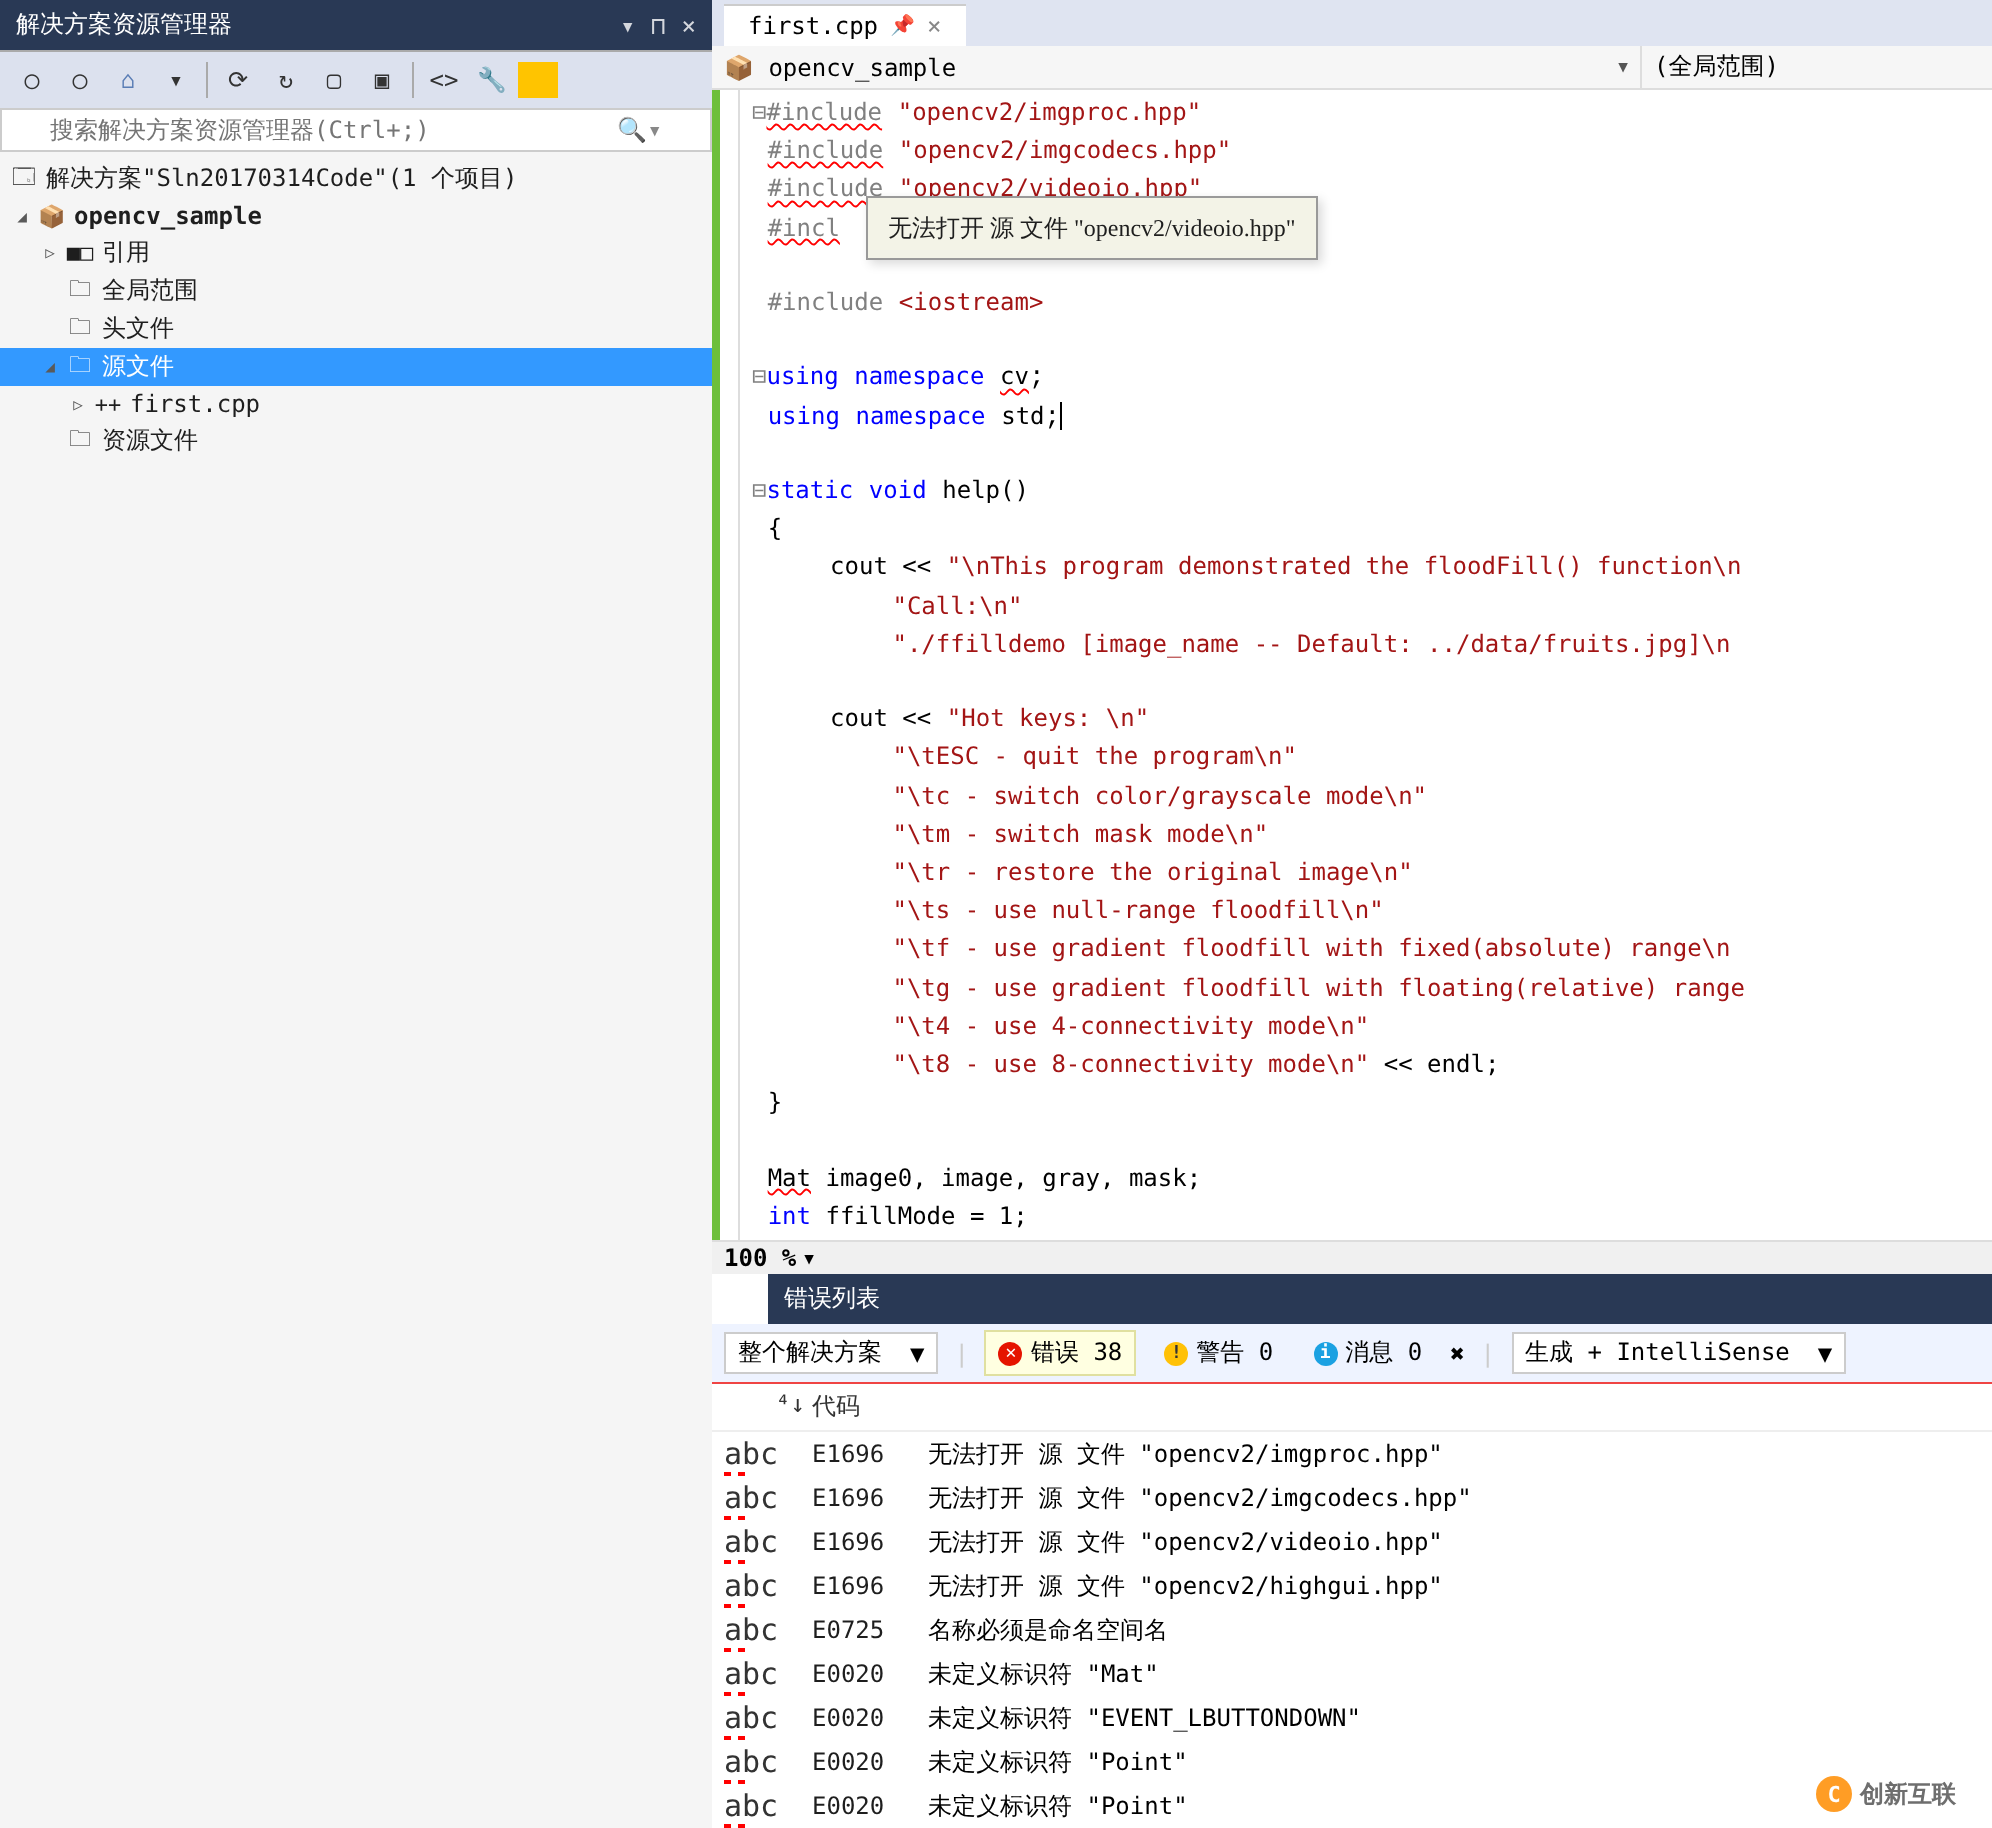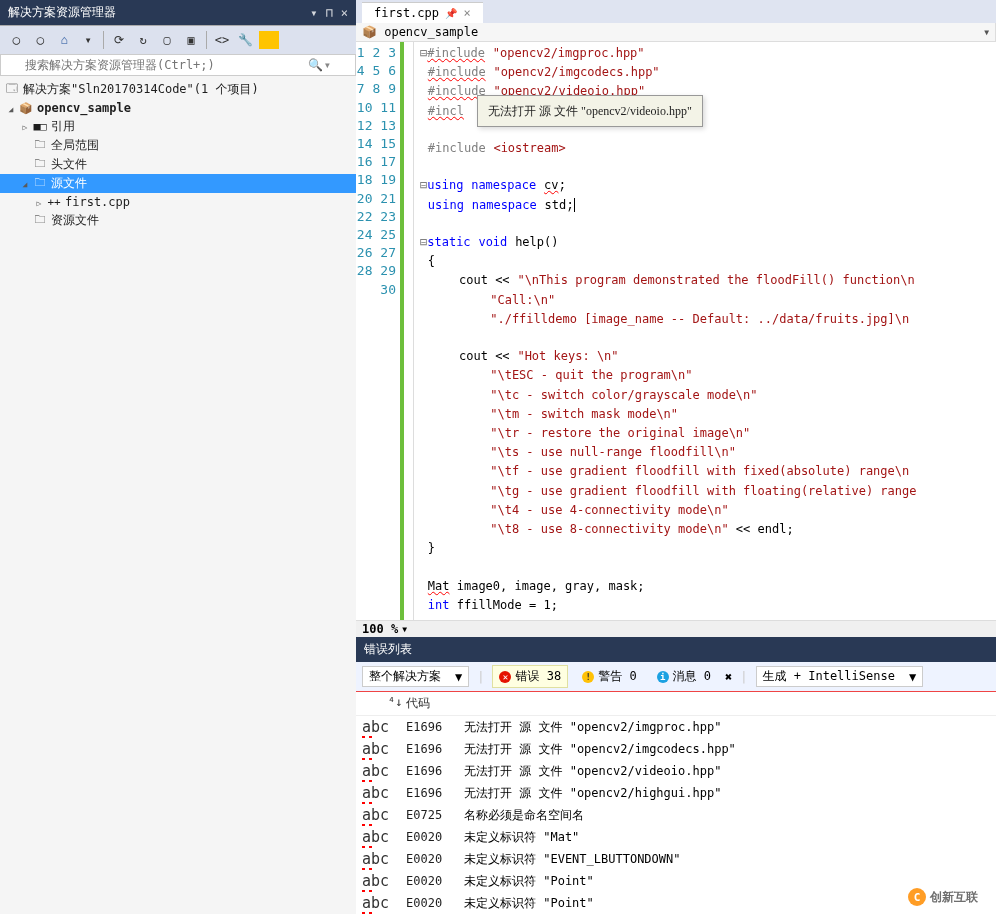--- a/index.html
+++ b/index.html
@@ -39,21 +39,21 @@
 .code { flex: 1; font-family: Consolas, "Courier New", monospace; font-size: 13px; line-height: 18.2px; padding: 2px 0 0 6px; white-space: pre; position: relative; }
 .k-blue { color: #0000ff; }
 .k-str { color: #a31515; }
 .k-inc { color: #808080; }
 .k-err { text-decoration: underline wavy red; text-decoration-thickness: 1px; }
 .outline-box { color: #808080; }
 .tooltip { position: absolute; left: 63px; top: 53px; background: #f3f3e7; border: 1px solid #999; padding: 6px 10px; font-family: "Microsoft YaHei"; font-size: 12px; color: #1e1e1e; box-shadow: 2px 2px 5px rgba(0,0,0,0.15); }
 .zoom-bar { background: #f0f0f0; padding: 1px 6px; border-top: 1px solid #ddd; display: flex; align-items: center; gap: 4px; font-weight: bold; }
 .zoom-bar .dd-arrow { font-size: 8px; }
 .error-panel { background: #fff; display: flex; flex-direction: column; }
-.error-header { background: #293955; color: #fff; padding: 4px 8px; display: flex; justify-content: space-between; align-items: center; }
+.error-header { background: #293955; color: #fff; padding: 4px 8px; display: flex; justify-content: space-between; align-items: center; margin-left: 28px; }
 .error-toolbar { background: #eef3ff; padding: 3px 6px; display: flex; align-items: center; gap: 8px; border-bottom: 1px solid #ef4444; }
 .err-dd { background: #fff; border: 1px solid #ccc; padding: 1px 6px; display: flex; align-items: center; gap: 14px; }
 .err-btn { display: flex; align-items: center; gap: 4px; padding: 2px 6px; }
 .err-btn.errors { background: #ffffe1; border: 1px solid #e0e0a0; }
 .err-circle { width: 12px; height: 12px; border-radius: 50%; display: inline-flex; align-items: center; justify-content: center; color: #fff; font-size: 9px; font-weight: bold; }
 .err-circle.red { background: #e51400; }
 .err-circle.yellow { background: #ffc107; color: #333; }
 .err-circle.blue { background: #1ba1e2; }
 .error-cols { display: flex; padding: 3px 6px; color: #333; border-bottom: 1px solid #eee; background: #fff; }
 .col-icon { width: 26px; }
@@ -148,52 +148,26 @@
       <span>first.cpp</span>
       <span class="pin">📌</span>
       <span class="close">×</span>
     </div>
   </div>
   <div class="navbar">
     <div class="nav-dropdown">
       <span><span style="color:#5a7db5">📦</span> <span>opencv_sample</span></span>
       <span class="dd-arrow">▼</span>
     </div>
+    <div class="nav-dropdown" style="flex:0 0 175px;border-right:none">
+      <span>(全局范围)</span>
+      <span class="dd-arrow"></span>
+    </div>
   </div>
   <div class="editor-wrap">
-    <div class="gutter">1
-2
-3
-4
-5
-6
-7
-8
-9
-10
-11
-12
-13
-14
-15
-16
-17
-18
-19
-20
-21
-22
-23
-24
-25
-26
-27
-28
-29
-30</div>
     <div class="outline">
         <div class="green-line"></div>
       </div>
     <div class="code"><span class="outline-box">⊟</span><span class="k-inc k-err">#include</span> <span class="k-str">"opencv2/imgproc.hpp"</span>
  <span class="k-inc k-err">#include</span> <span class="k-str">"opencv2/imgcodecs.hpp"</span>
  <span class="k-inc k-err">#include</span> <span class="k-str">"opencv2/videoio.hpp"</span>
  <span class="k-inc k-err">#incl</span><div class="tooltip">无法打开 源 文件 "opencv2/videoio.hpp"</div>
 
  <span class="k-inc">#include</span> <span class="k-str">&lt;iostream&gt;</span>
 

